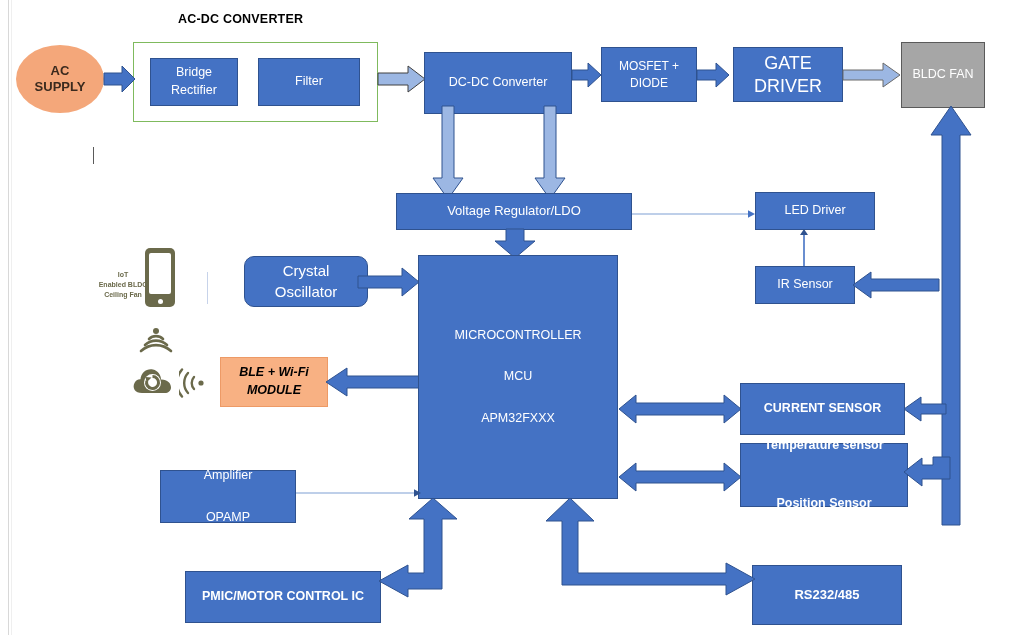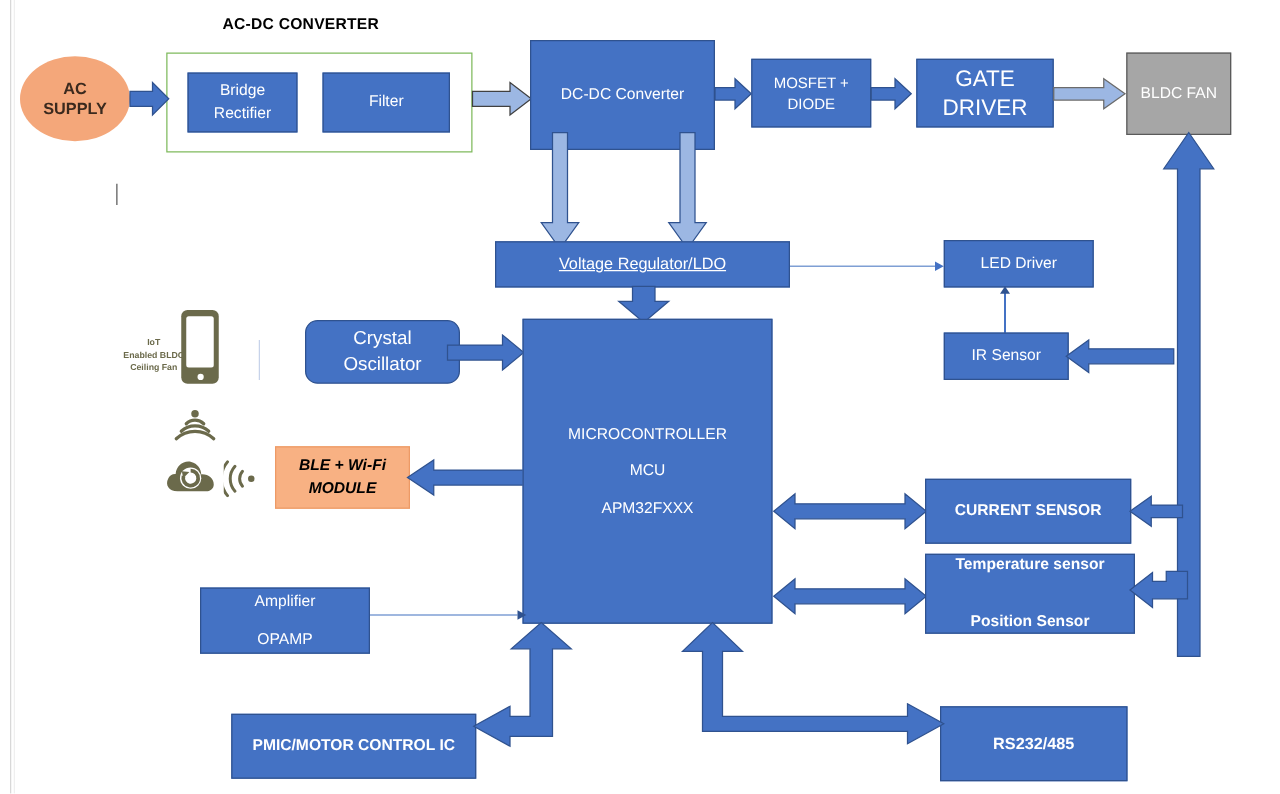--- a/index.html
+++ b/index.html
@@ -39,21 +39,21 @@
     color:#ffffff;
     background:#4472c4;
     border:1px solid #2f528f;
     line-height:1.25;
   }
   .box.grey{ background:#a6a6a6; border-color:#5a5a5a; color:#ffffff;justify-content:center; }
   .box.peach{ background:#f8b183; border-color:#ed9a66; color:#000000; font-weight:bold;}
   .box.rounded{ border-radius:10px; }
   .box .ln{ display:block; }
   .box .ln + .ln{ margin-top:2px; }
-  .box.sp .ln + .ln{ margin-top:14px; }
+  .box.sp .ln + .ln{ margin-top:26px; }
 
   .ellipse{
     position:absolute;
     box-sizing:border-box;
     display:flex; flex-direction:column;
     align-items:center; justify-content:center;
     text-align:center;
     border-radius:50%;
     background:#f4a77a;
     color:#3b2a1e;
@@ -149,21 +149,21 @@
   <div class="box" style="left:258px; top:58px; width:102px; height:48px; font-size:12.5px;">
     <span class="ln">Filter</span>
   </div>
 
   <div class="arrow" style="left:378px; top:65px;">
     <svg width="48" height="28" viewBox="0 0 48 28">
       <polygon points="0,8 30,8 30,1 47,14 30,27 30,20 0,20" fill="#9cb7e3" stroke="#404040" stroke-width="1"></polygon>
     </svg>
   </div>
 
-  <div class="box" style="left:424px; top:32px; width:148px; height:88px; font-size:12.5px;">
+  <div class="box" style="left:424px; top:52px; width:148px; height:62px; font-size:12.5px;">
     <span class="ln">DC-DC Converter</span>
   </div>
 
   <div class="arrow" style="left:572px; top:62px;">
     <svg width="30" height="26" viewBox="0 0 30 26">
       <polygon points="0,8 16,8 16,1 29,13 16,25 16,18 0,18" fill="#4472c4" stroke="#2f528f" stroke-width="1"></polygon>
     </svg>
   </div>
 
   <div class="box" style="left:601px; top:47px; width:96px; height:55px; font-size:12px;">
@@ -197,21 +197,21 @@
     <svg width="32" height="94" viewBox="0 0 32 94">
       <polygon points="10,0 22,0 22,72 31,72 16,93 1,72 10,72" fill="#9cb7e3" stroke="#2f528f" stroke-width="1"></polygon>
     </svg>
   </div>
   <div class="arrow" style="left:534px; top:106px;">
     <svg width="32" height="94" viewBox="0 0 32 94">
       <polygon points="10,0 22,0 22,72 31,72 16,93 1,72 10,72" fill="#9cb7e3" stroke="#2f528f" stroke-width="1"></polygon>
     </svg>
   </div>
 
-  <div class="box" style="left:396px; top:193px; width:236px; height:37px; font-size:13px;text-decoration:underline;">
+  <div class="box" style="left:396px; top:193px; width:236px; height:37px; font-size:13px;">
     <span class="ln">Voltage Regulator/LDO</span>
   </div>
 
   <div class="thin-line" style="left:632px; top:206px;">
     <svg width="124" height="12" viewBox="0 0 124 12">
       <line x1="0" y1="6" x2="116" y2="6" stroke="#7f9fd4" stroke-width="1.2"></line>
       <polygon points="116,2.2 123,6 116,9.8" fill="#4472c4"></polygon>
     </svg>
   </div>
 

